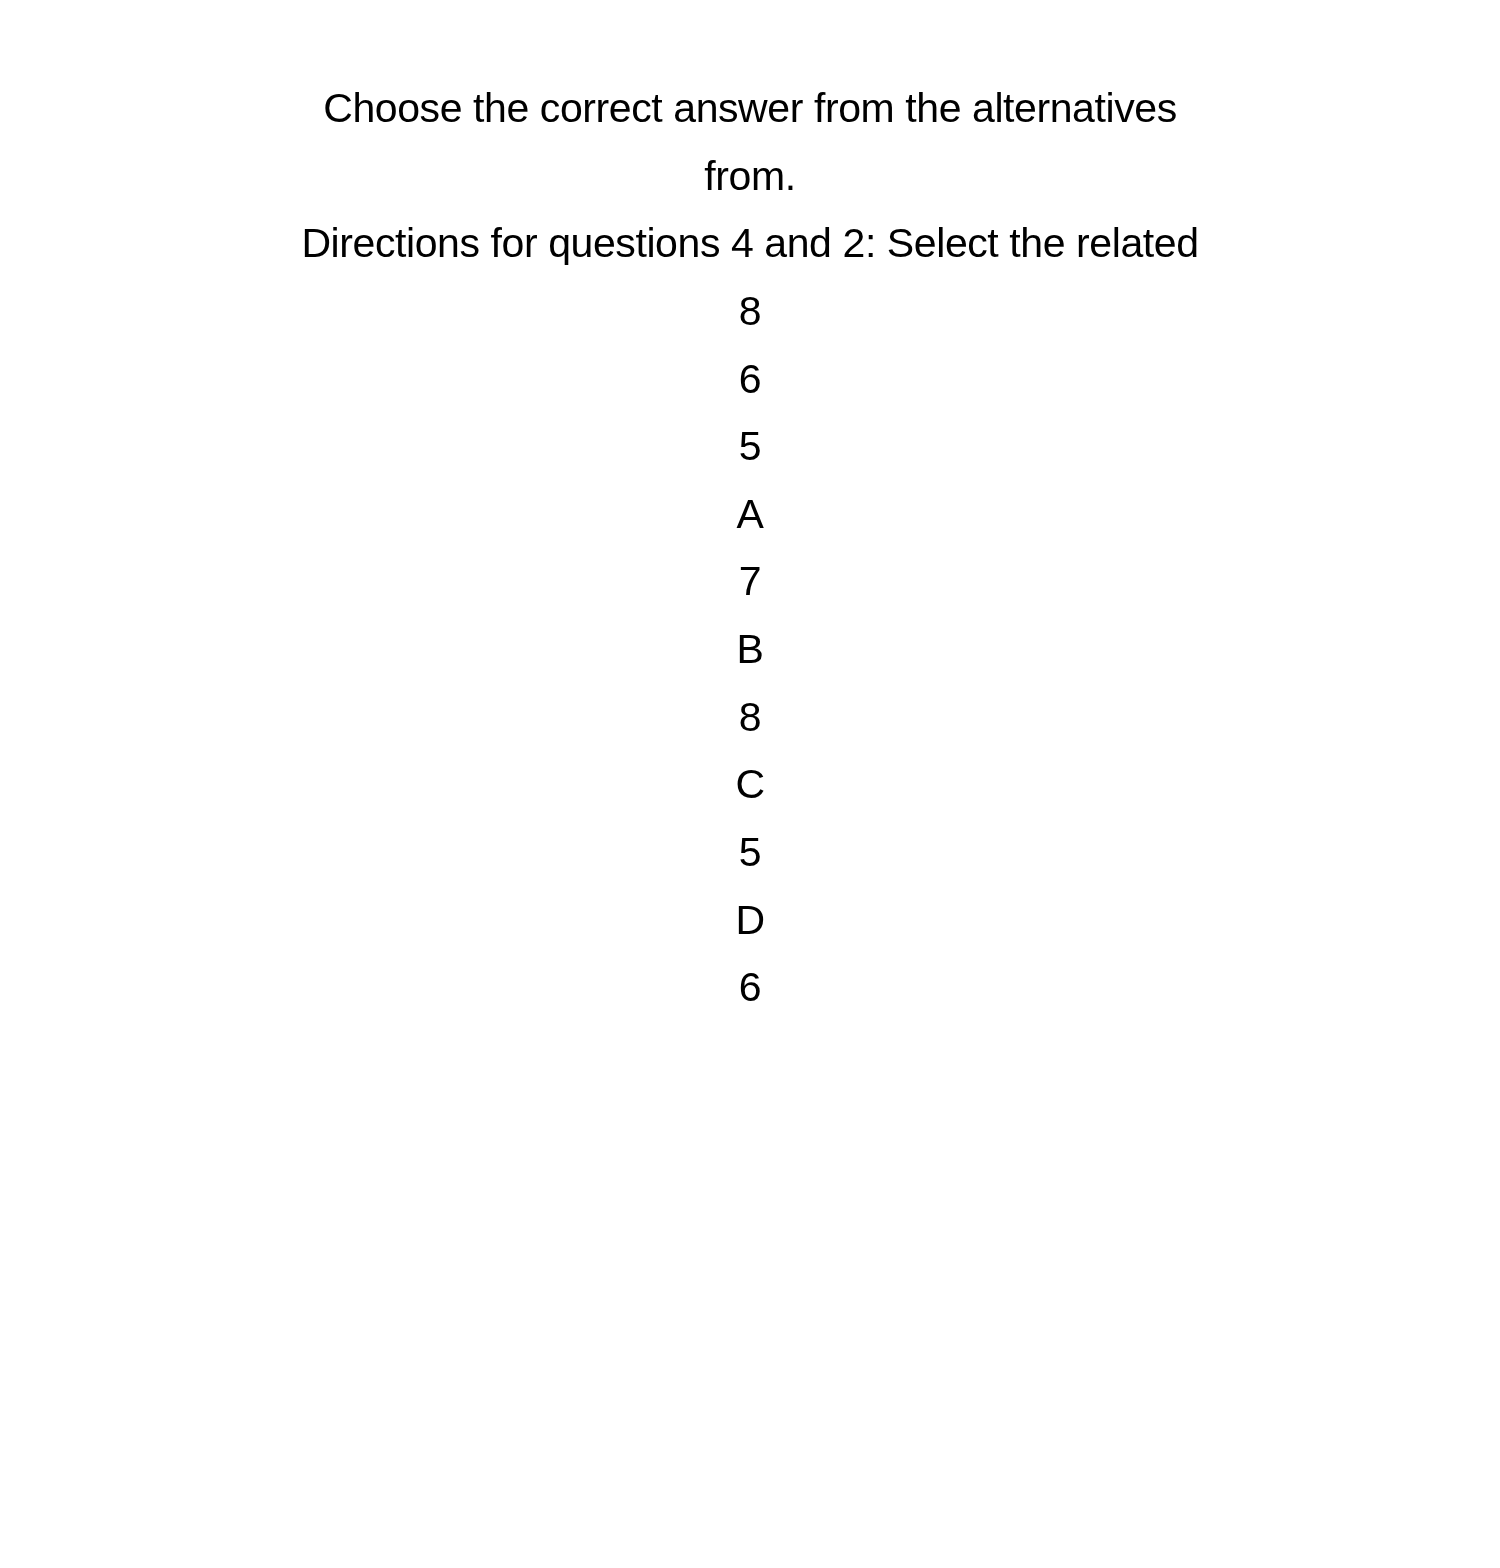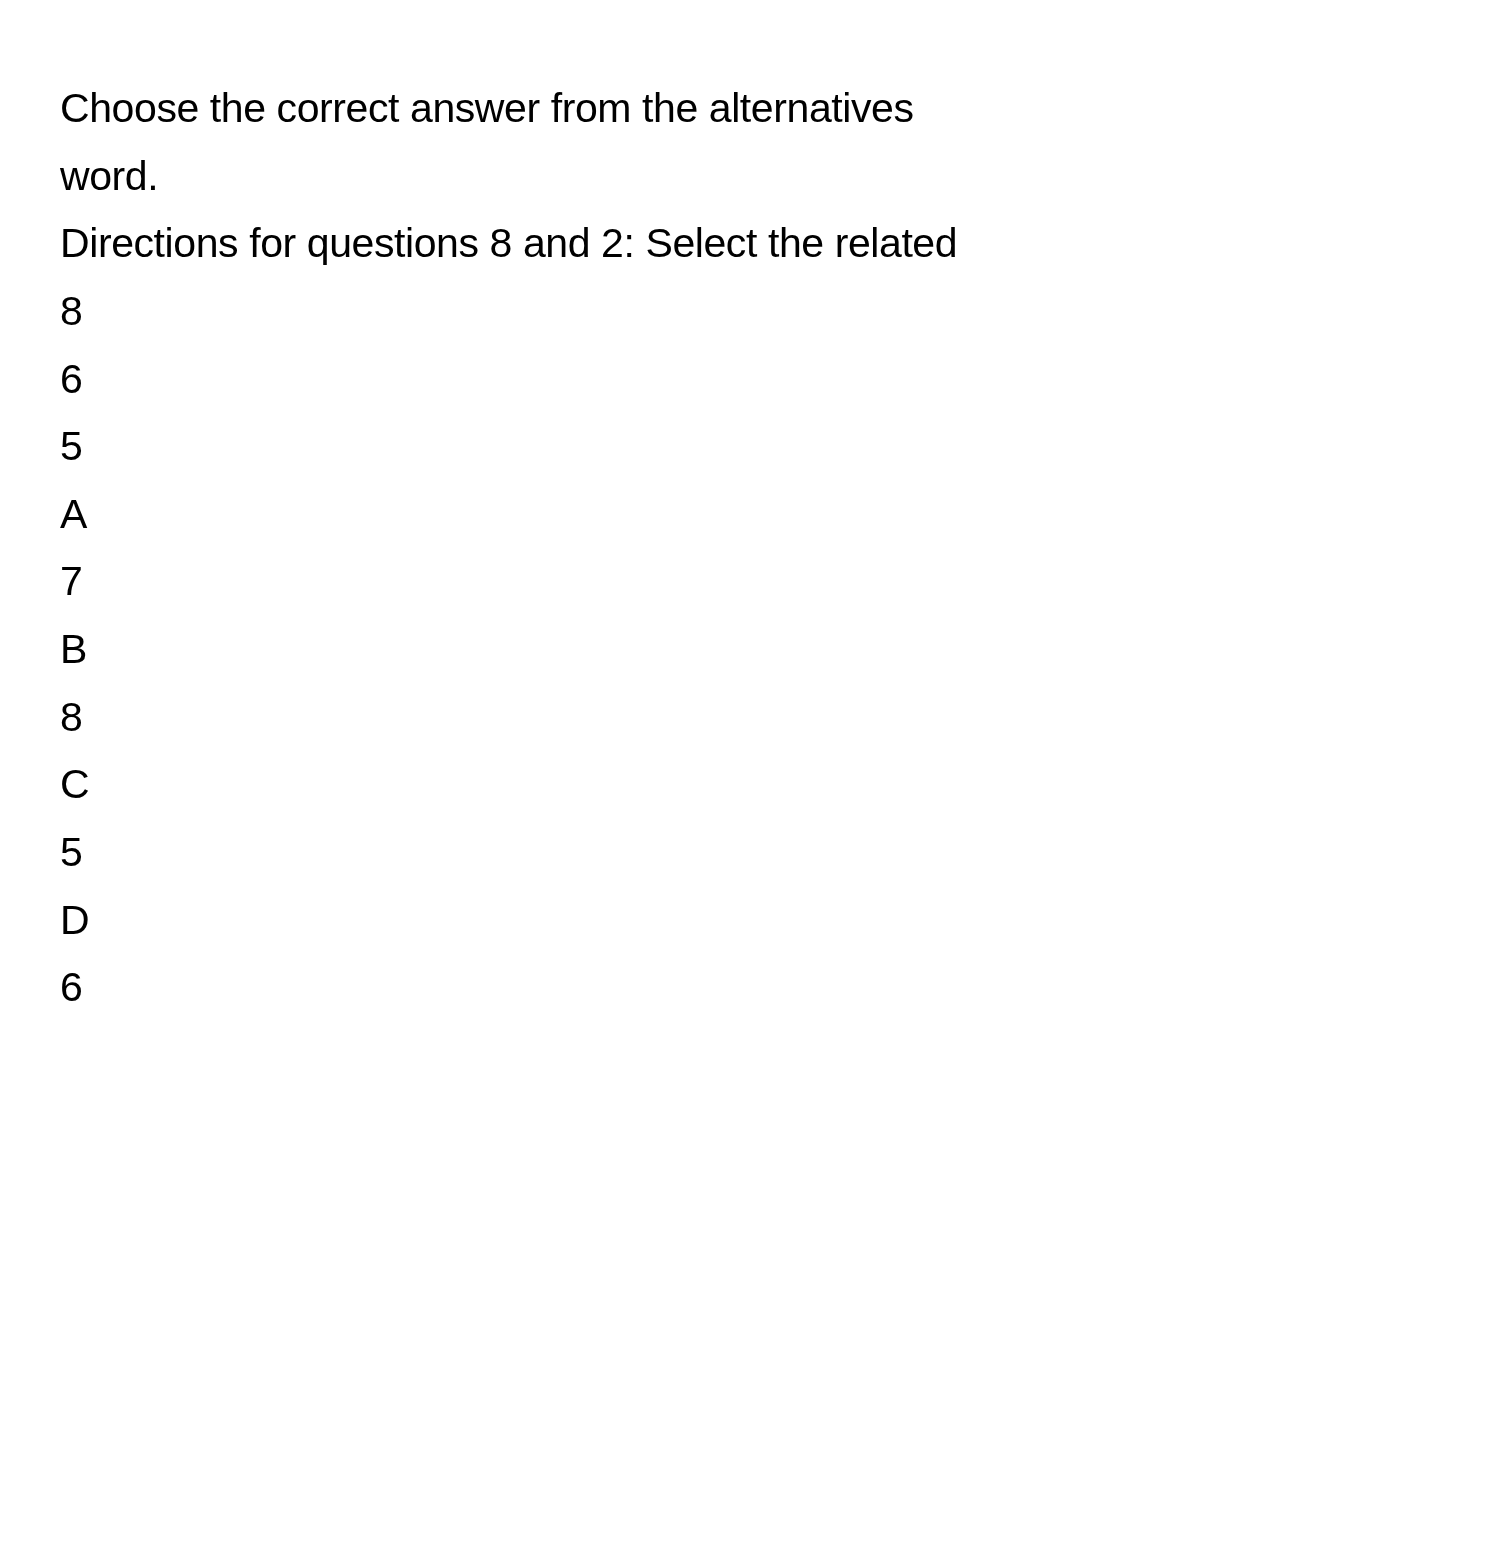--- a/index.html
+++ b/index.html
@@ -1,18 +1,19 @@
 <!DOCTYPE html>
 <html><head>
   <meta charset="utf-8">
   <style>
     * {
       margin: 0;
       padding: 0;
       box-sizing: border-box;
+      text-align: center;
     }
     body {
       width: 1500px;
       height: 1568px;
       background: #ffffff;
       font-family: -apple-system, BlinkMacSystemFont, "Segoe UI", Helvetica, Arial, sans-serif;
       color: #000000;
       padding: 75px 60px;
     }
     .content {
@@ -22,22 +23,22 @@
     }
     .line {
       display: block;
     }
   </style>
 </head>
 <body>
 
 <div class="content">
   <span class="line">Choose the correct answer from the alternatives</span>
-  <span class="line">word.</span>
-  <span class="line">Directions for questions 8 and 2: Select the related</span>
+  <span class="line">from.</span>
+  <span class="line">Directions for questions 4 and 2: Select the related</span>
   <span class="line">8</span>
   <span class="line">6</span>
   <span class="line">5</span>
   <span class="line">A</span>
   <span class="line">7</span>
   <span class="line">B</span>
   <span class="line">8</span>
   <span class="line">C</span>
   <span class="line">5</span>
   <span class="line">D</span>

